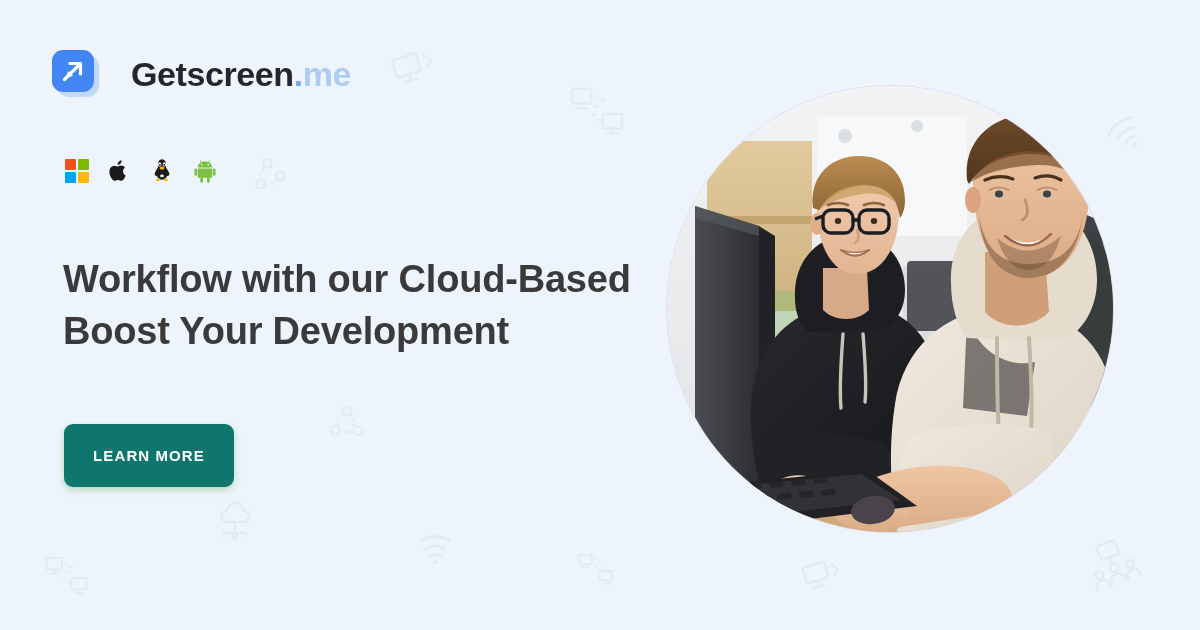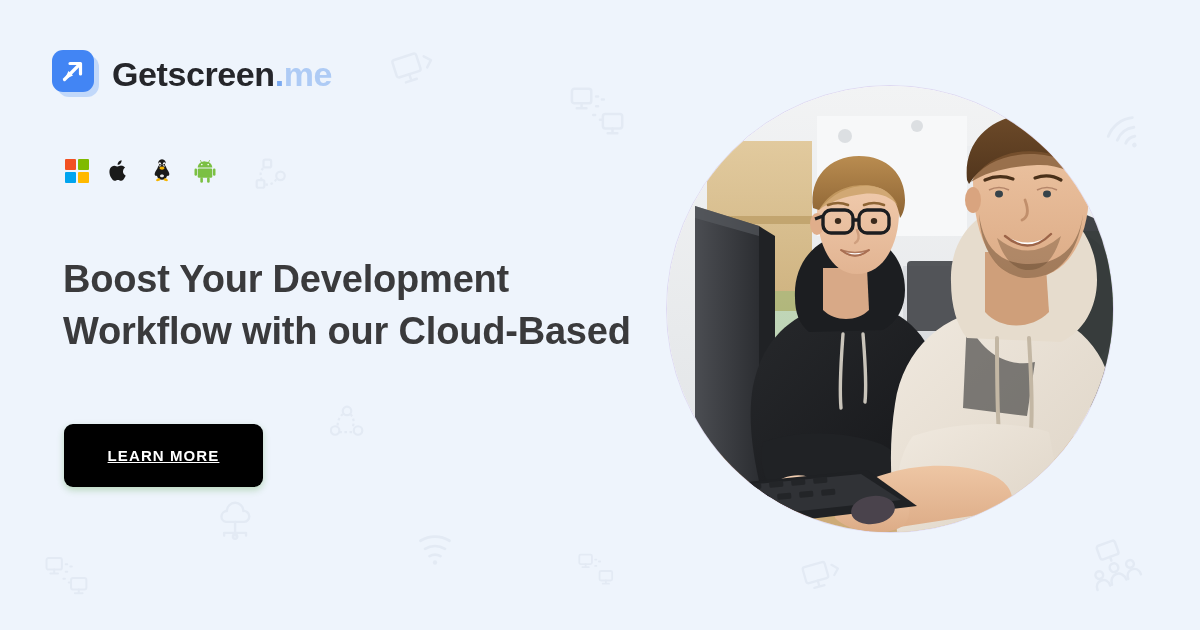--- a/index.html
+++ b/index.html
@@ -13,21 +13,21 @@
   .stage { position:absolute; inset:0; }
 
   
   .deco-layer { position:absolute; inset:0; pointer-events:none; }
   .deco { position:absolute; color:#e3eaf4; }
   .deco svg { display:block; width:100%; height:100%; }
 
   
   .logo-row {
     position:absolute; left:52px; top:50px;
-    display:flex; align-items:center; gap:13px;text-align:center;
+    display:flex; align-items:center; gap:32px;text-align:center;
   }
   .logo-mark { position:relative; width:47px; height:47px; }
   .logo-mark .shadow {
     position:absolute; left:5px; top:5px; width:42px; height:42px;
     background:#9cc1f7; border-radius:12px; opacity:.55;
   }
   .logo-mark .tile {
     position:absolute; left:0; top:0; width:42px; height:42px;
     background:#4285f4; border-radius:11px;
     display:flex; align-items:center; justify-content:center;
@@ -57,28 +57,28 @@
   .headline {
     position:absolute; left:63px; top:228px; width:600px;
     font-size:38px; font-weight:bold; color:#3a3a3c;
     line-height:52px; letter-spacing:-0.2px;
   }
   .headline .ln { display:block; white-space:nowrap; }
 
   
   .cta {
     position:absolute; left:64px; top:424px;
-    width:199px; height:63px;
-    background:#000000;
+    width:170px; height:63px;
+    background:#0f766e;
     border:none; border-radius:9px;
     color:#ffffff; font-size:15px; font-weight:bold;
     letter-spacing:1.1px;
     box-shadow:0 3px 7px rgba(62,150,46,.30);
     cursor:pointer;
-    display:flex; align-items:center; justify-content:center;text-decoration:underline;
+    display:flex; align-items:center; justify-content:center;
   }
 
   
   .photo-circle {
     position:absolute; left:666px; top:85px;
     width:446px; height:446px;
     border-radius:50%;
     border:1.5px solid #ded9f2;
     background:#ffffff;
     overflow:hidden;
@@ -249,22 +249,22 @@
       <rect x="4.6" y="12.2" width="16.8" height="10.6" rx="1.5"></rect>
       <rect x="0.9" y="12.2" width="2.9" height="8.2" rx="1.45"></rect>
       <rect x="22.2" y="12.2" width="2.9" height="8.2" rx="1.45"></rect>
       <rect x="7.6" y="22.3" width="3" height="6.3" rx="1.5"></rect>
       <rect x="15.4" y="22.3" width="3" height="6.3" rx="1.5"></rect>
     </svg>
 
   </div>
 
   <h1 class="headline">
+    <span class="ln">Workflow with our Cloud-Based</span>
     <span class="ln">Boost Your Development</span>
-    <span class="ln">Workflow with our Cloud-Based</span>
   </h1>
 
   <button class="cta">LEARN MORE</button>
 
   <div class="photo-circle">
     <div class="photo-inner">
       <svg viewBox="0 0 446 446" preserveAspectRatio="xMidYMid slice">
         <defs>
           <linearGradient id="officeBg" x1="0" y1="0" x2="0" y2="1">
             <stop offset="0" stop-color="#f2f3f4"></stop>

